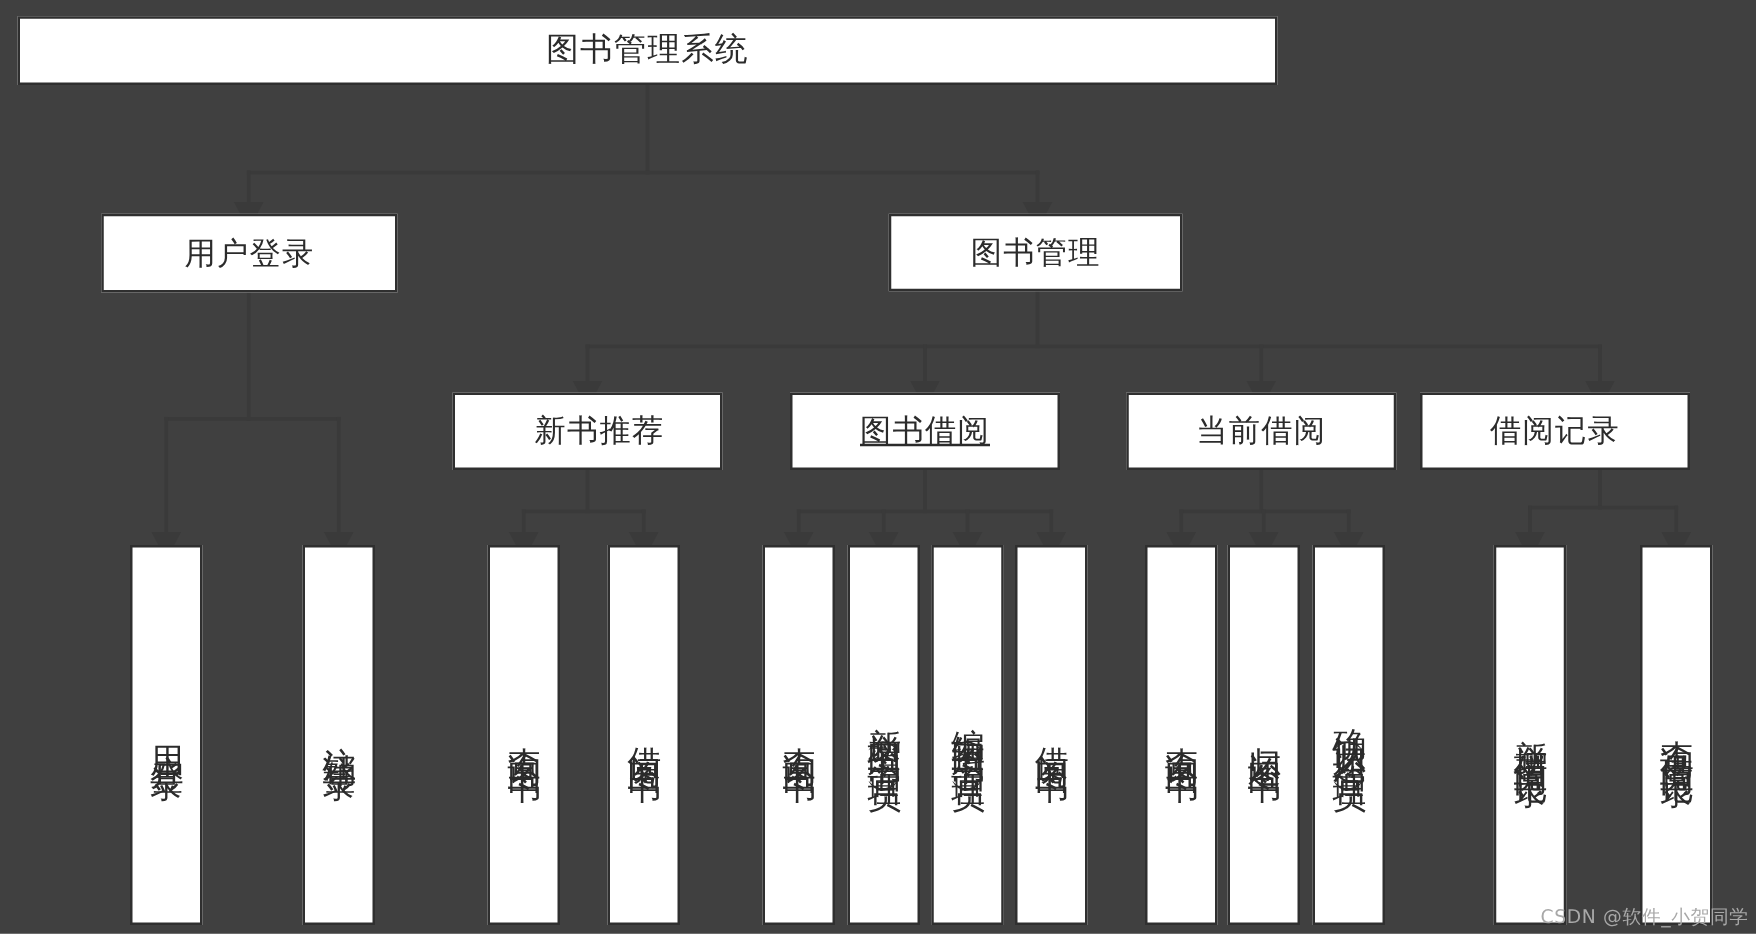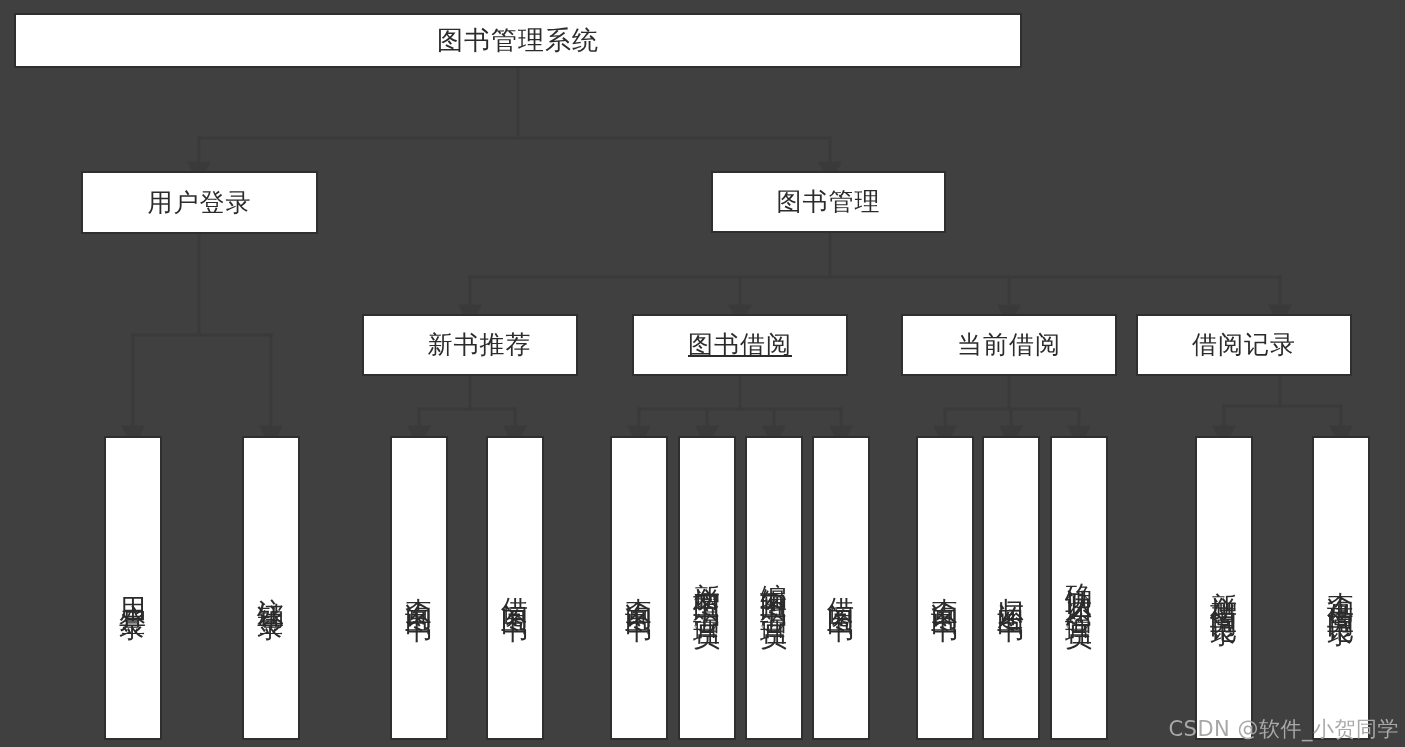--- a/index.html
+++ b/index.html
@@ -34,21 +34,21 @@
     font-size:27px;
     letter-spacing:6px;
     line-height:1;
     max-height:292px;
     white-space:nowrap;
   }
   #watermark{
     position:absolute;
     right:6px;
     bottom:4px;
-    font-size:21px;
+    font-size:15px;
     color:#a8a8a8;
     letter-spacing:0.5px;
     white-space:nowrap;
     font-family:"DejaVu Sans","Liberation Sans",sans-serif;
   }
 </style>
 </head>
 <body>
 
 <div id="stage">

